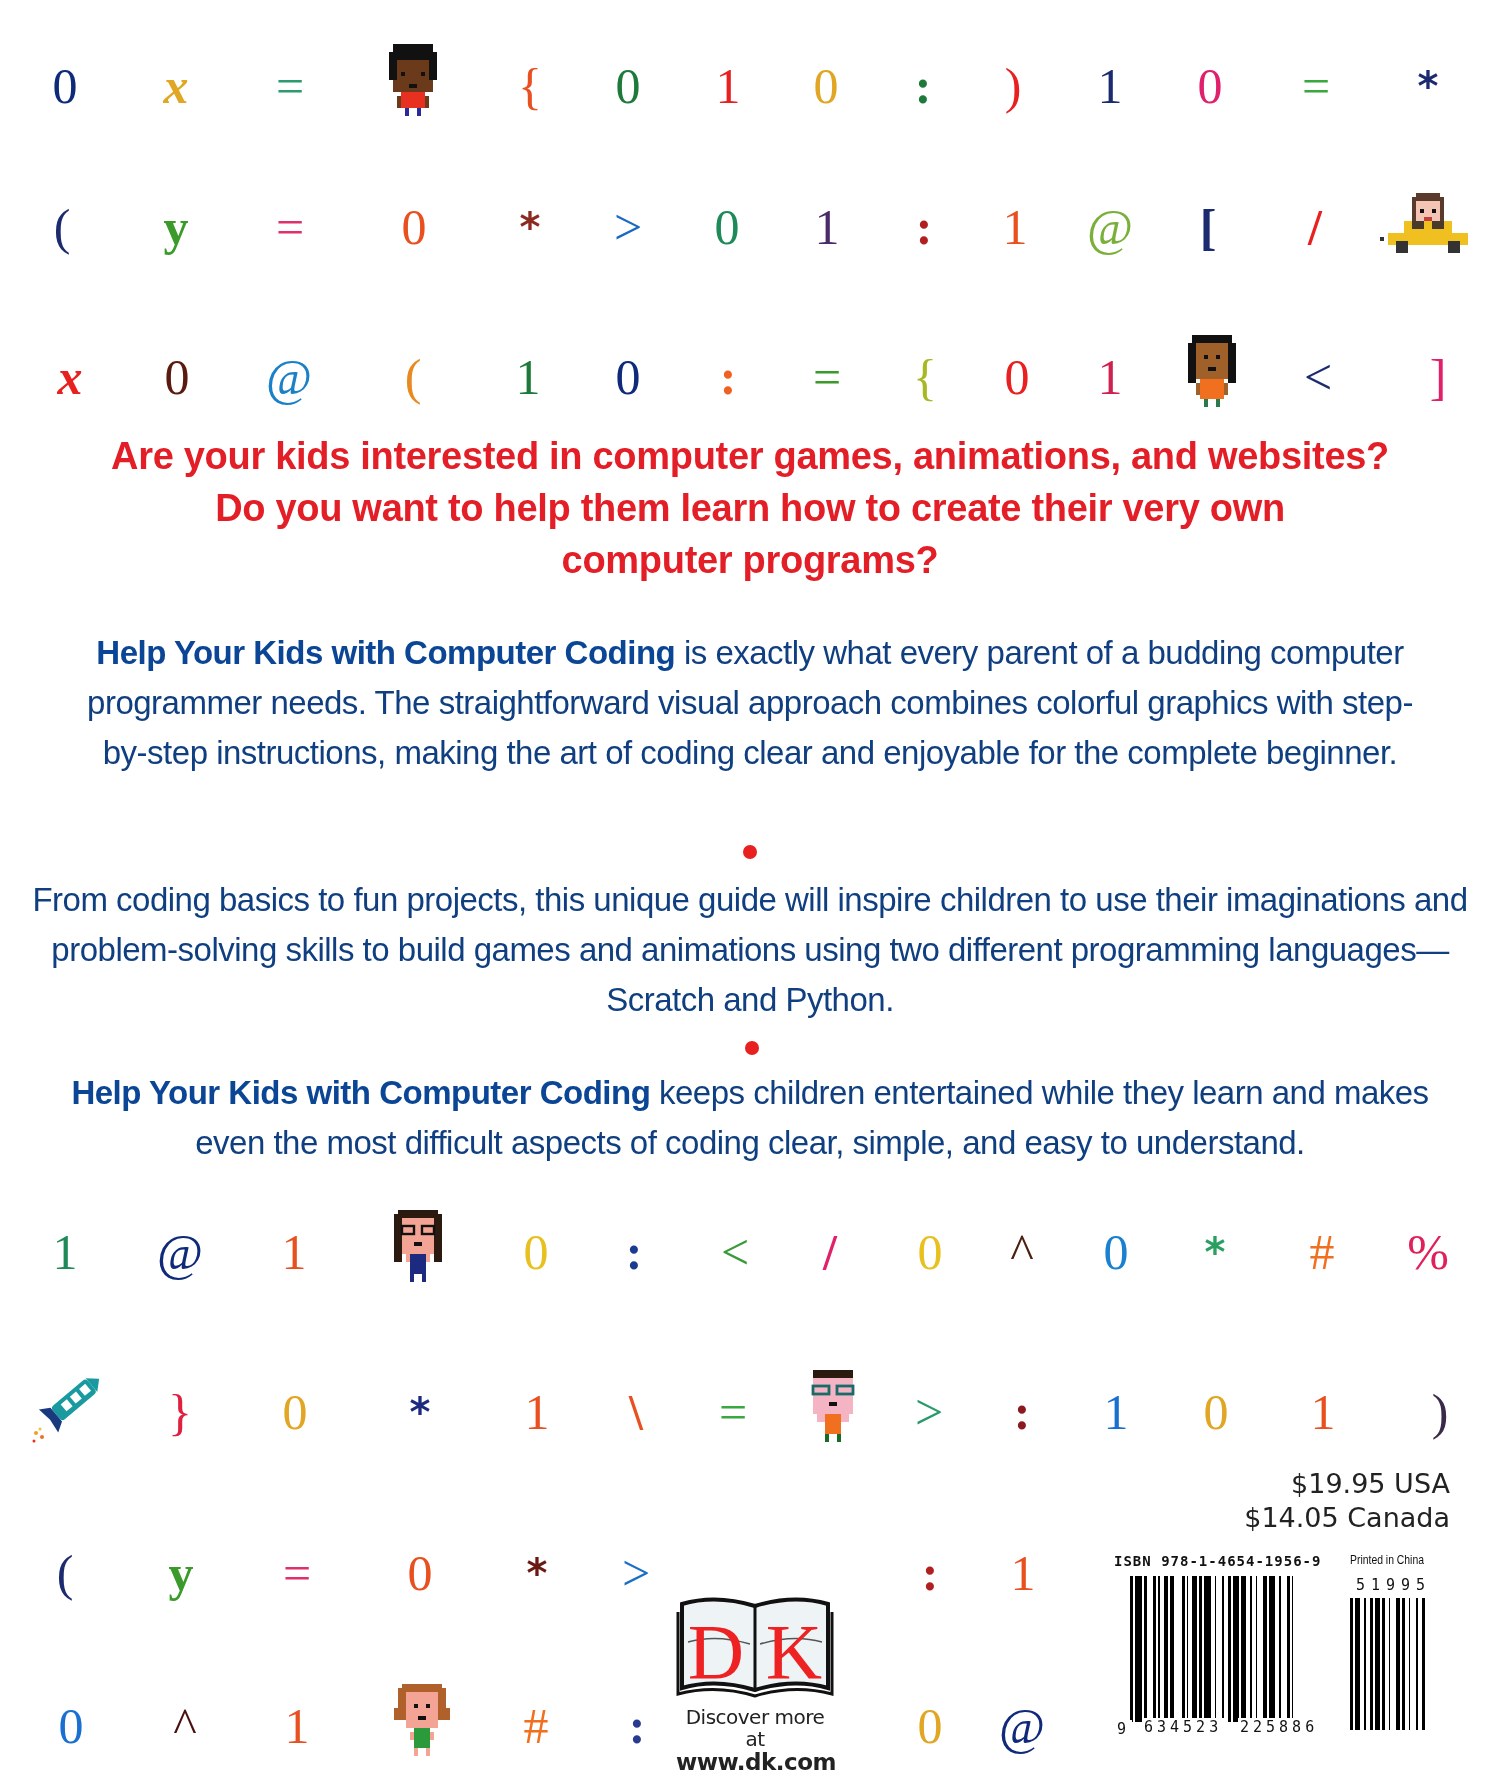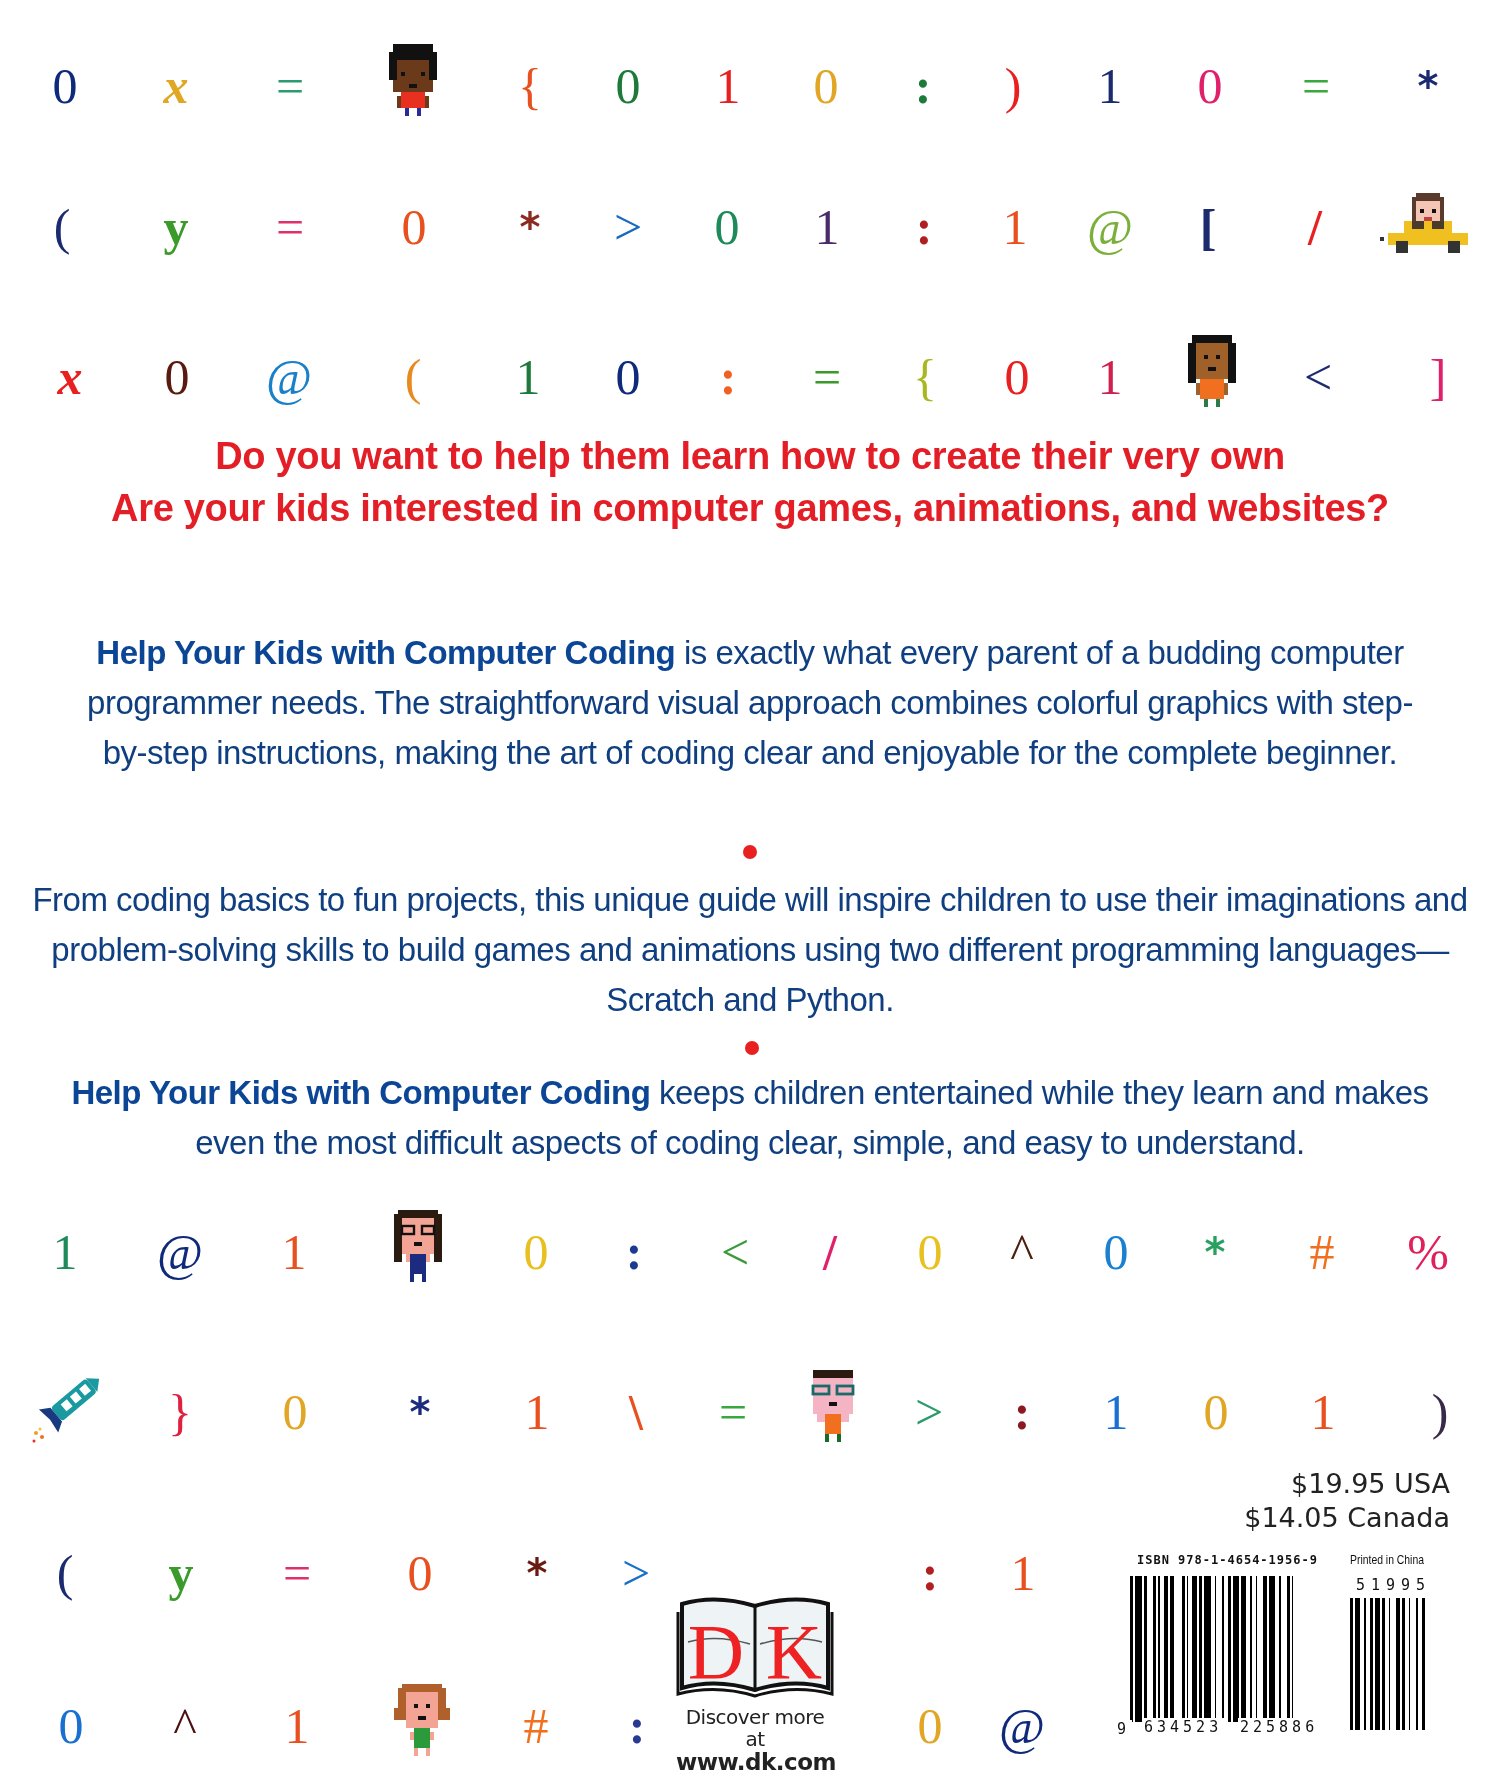--- a/index.html
+++ b/index.html
@@ -29,21 +29,21 @@
   }
   .para .title { font-weight: bold; color: #0b4595; }
   .bullet {
     position: absolute; width: 14px; height: 14px; border-radius: 50%;
     background: #e8201f; transform: translate(-50%, -50%);
   }
   .dk-logo { position: absolute; left: 676px; top: 1592px; width: 158px; }
   .dk-caption1 { font-size: 20px; color: #222; text-align: center; line-height: 22px; margin-top: 0; font-family: "DejaVu Sans", sans-serif; letter-spacing: -0.5px;}
   .dk-caption2 { font-size: 23px; color: #222; font-weight: bold; text-align: center; line-height: 24px; font-family: "DejaVu Sans", sans-serif; letter-spacing: -0.5px;}
   .price { position: absolute; right: 50px; text-align: right; color: #222; font-size: 27px; line-height: 34px; font-family: "DejaVu Sans", sans-serif; }
-  .isbn-line { position: absolute; left: 1137px; top: 1553px; font-family: "DejaVu Sans Mono", monospace; font-size: 12px; font-weight: bold; color: #111; letter-spacing: 1px; }
+  .isbn-line { position: absolute; left: 1114px; top: 1553px; font-family: "DejaVu Sans Mono", monospace; font-size: 14px; font-weight: bold; color: #111; letter-spacing: 1px; }
   .printed { position: absolute; left: 1350px; top: 1552px; font-size: 13px; color: #111; font-family: "Liberation Sans", sans-serif; transform: scaleX(0.8); transform-origin: left; }
   .barcode { position: absolute; left: 1130px; top: 1576px; height: 150px; display: flex; align-items: flex-start; }
   .barcode .bar { background: #000; height: 146px; }
   .barcode2 { position: absolute; left: 1350px; top: 1598px; height: 132px; display: flex; align-items: flex-start; }
   .barcode2 .bar { background: #000; height: 132px; }
   .bc-num { position: absolute; font-family: "DejaVu Sans Mono", monospace; font-size: 15px; color: #111; letter-spacing: 4px; }
 </style>
 </head>
 <body>
 
@@ -223,22 +223,23 @@
         <rect x="6" y="16" width="1" height="2" fill="#f4a494"></rect>
         <rect x="9" y="16" width="1" height="2" fill="#f4a494"></rect>
       </svg></div>
     <span class="sym" style="left: 536px; top: 1726px; color: rgb(240, 112, 32);">#</span>
     <span class="sym bold" style="left: 637px; top: 1726px; color: rgb(42, 58, 144);">:</span>
     <span class="sym" style="left: 930px; top: 1726px; color: rgb(224, 166, 36);">0</span>
     <span class="sym" style="left: 1022px; top: 1726px; color: rgb(15, 42, 122);">@</span>
   </div>
 
 <div class="headline">
+  <div>Are your kids interested in computer games, animations, and websites?</div>
   <div>Do you want to help them learn how to create their very own</div>
-  <div>Are your kids interested in computer games, animations, and websites?</div>
+  <div>computer programs?</div>
 </div>
 
 <div class="para" style="top:628px; padding: 0 40px; box-sizing: border-box;">
   <span class="title">Help Your Kids with Computer Coding</span><span> is exactly what every parent of a budding computer programmer needs. The straightforward visual approach combines colorful graphics with step-by-step instructions, making the art of coding clear and enjoyable for the complete beginner.</span>
 </div>
 
 <div class="bullet" style="left:750px; top:852px;"></div>
 
 <div class="para" style="top:875px; left:30px; width:1440px;">
   <span>From coding basics to fun projects, this unique guide will inspire children to use their imaginations and problem-solving skills to build games and animations using two different programming languages—Scratch and Python.</span>

